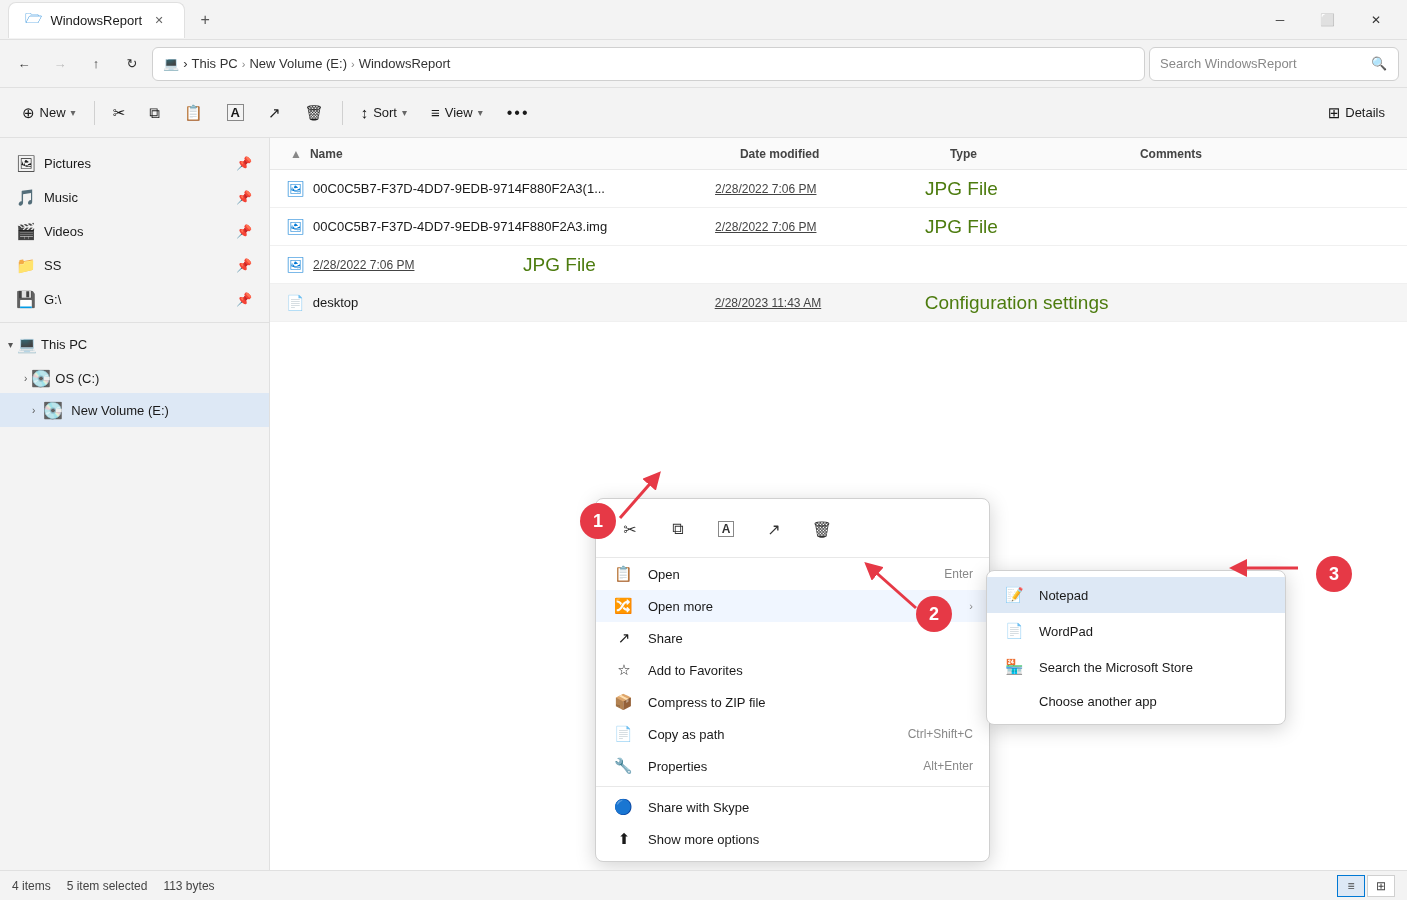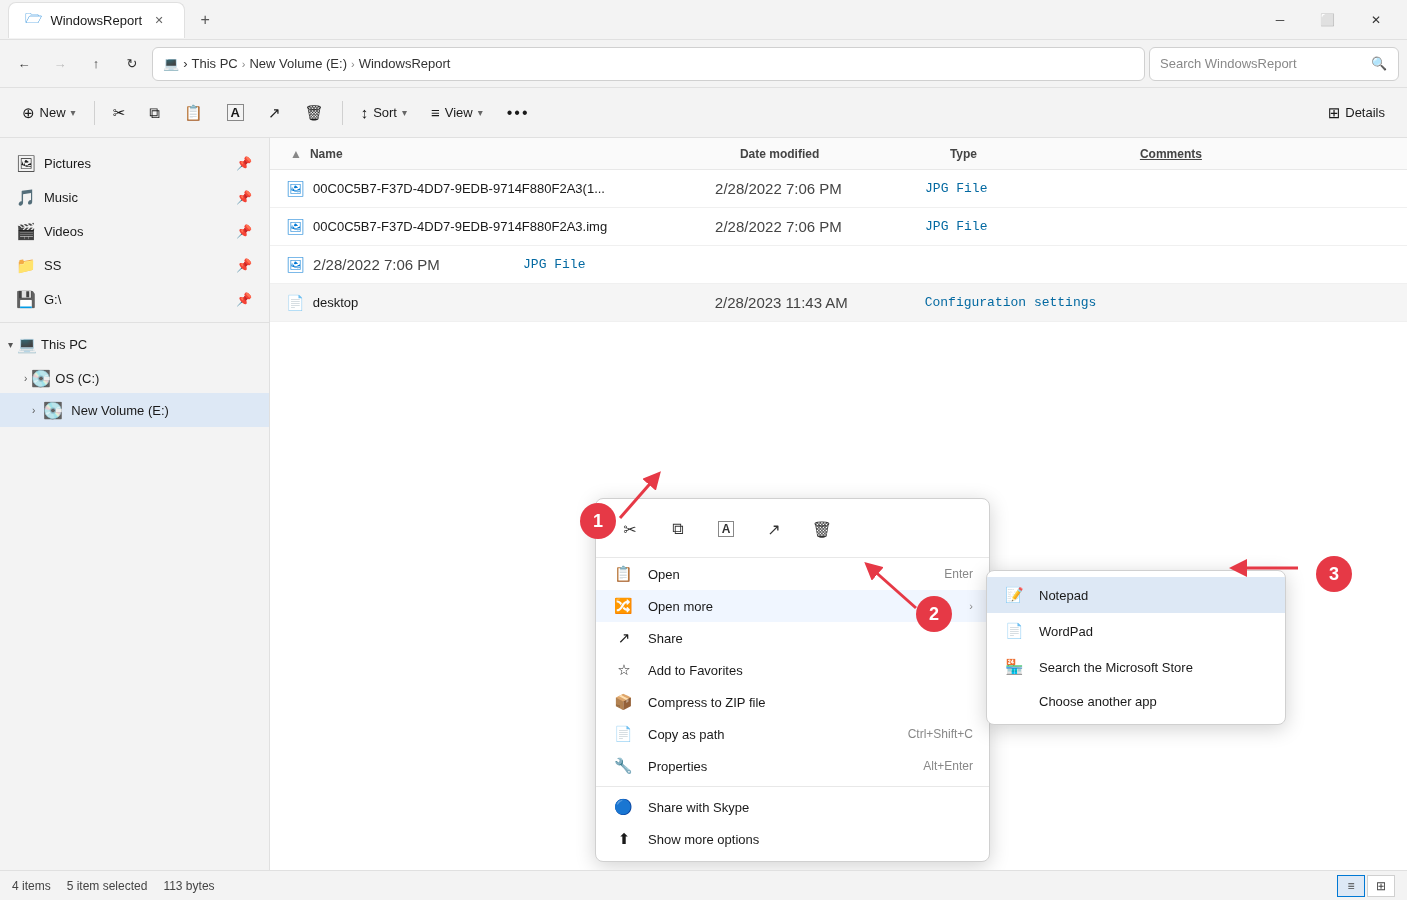--- a/index.html
+++ b/index.html
@@ -207,35 +207,35 @@
     }
     .col-header {
       font-size: 12px;
       color: #444;
       font-weight: 600;
       user-select: none;
     }
     .col-name { width: 430px; }
     .col-date { width: 210px; }
     .col-type { width: 190px; }
-    .col-comments { flex: 1; text-decoration: underline; }
+    .col-comments { flex: 1; }
 
     .file-row {
       display: flex;
       align-items: center;
       padding: 0 16px;
       height: 38px;
       border-bottom: 1px solid #f0f0f0;
       cursor: pointer;
     }
     .file-row.highlighted { background: #f5f5f5; }
     .file-icon { margin-right: 8px; font-size: 15px; }
     .file-name { width: 402px; font-size: 13px; white-space: nowrap; overflow: hidden; text-overflow: ellipsis; }
-    .file-date { width: 210px; font-size: 15px; color: #444; }
-    .file-type { width: 190px; font-size: 13px; color: #0369a1; font-family: Liberation Mono, monospace; }
+    .file-date { width: 210px; font-size: 12px; color: #444; text-decoration: underline; }
+    .file-type { width: 190px; font-size: 19px; color: #4d7c0f; }
     .file-comments { flex: 1; font-size: 13px; color: #444; }
 
     
     .statusbar {
       height: 30px;
       background: #f3f3f3;
       border-top: 1px solid #e0e0e0;
       display: flex;
       align-items: center;
       padding: 0 12px;

